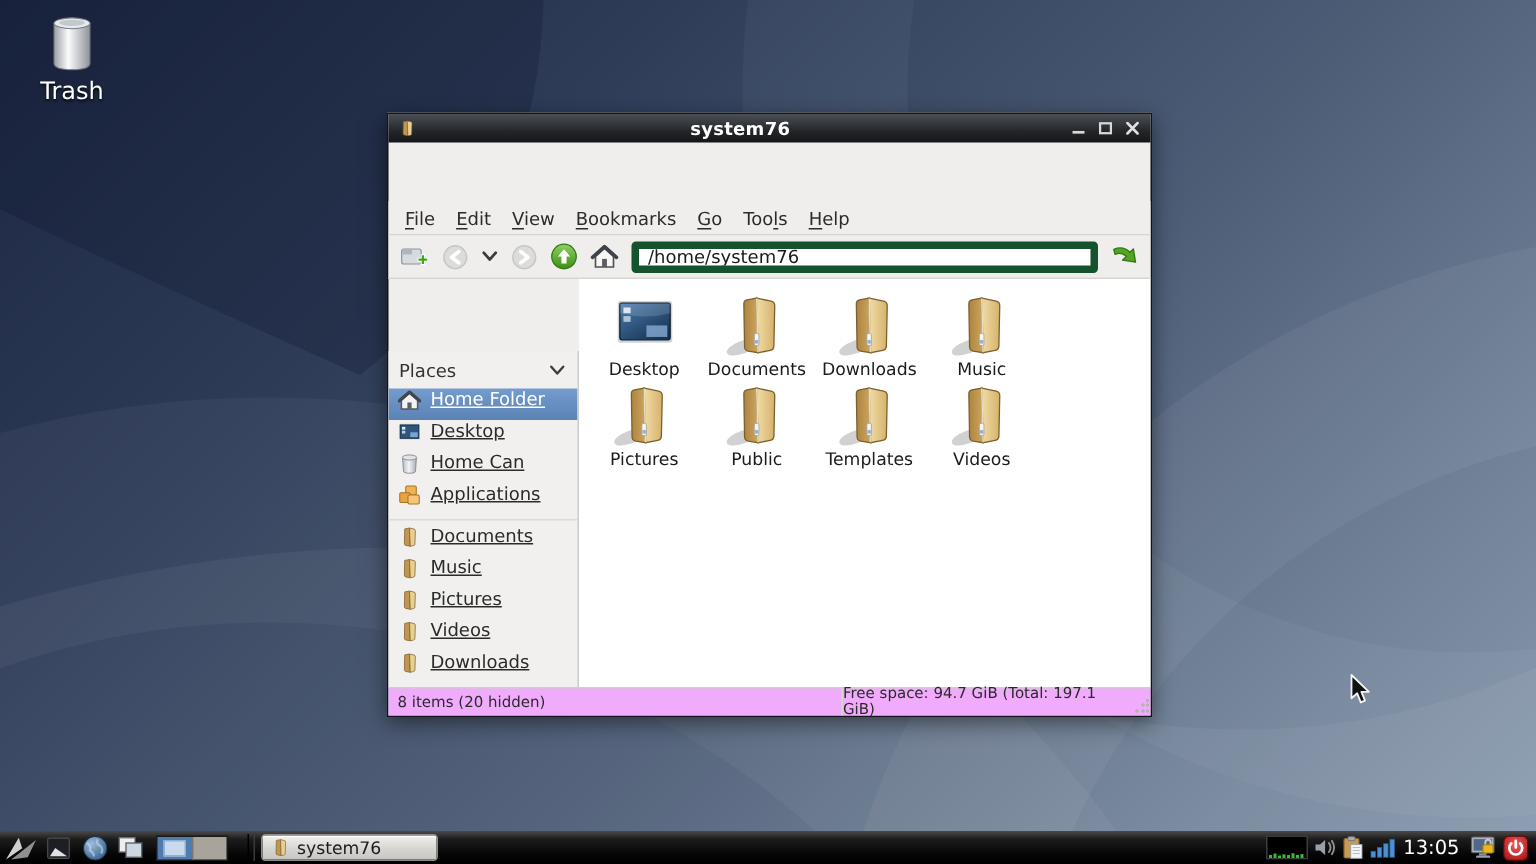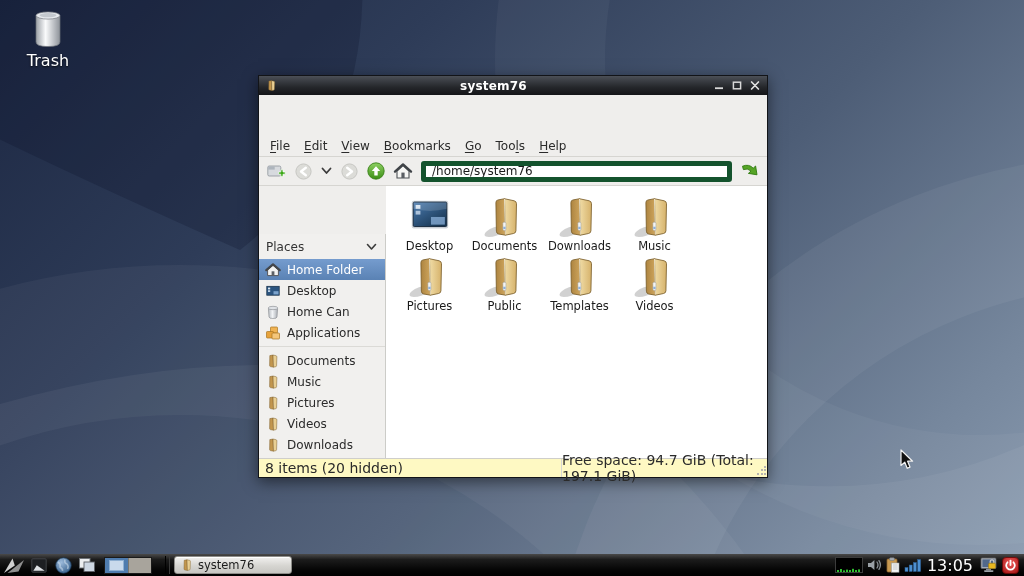--- a/index.html
+++ b/index.html
@@ -27,51 +27,51 @@
   .menu-item u { text-underline-offset:2px; }
 
   #toolbar { height:29px; background:#efeeec; border-bottom:1px solid #d6d5d1; display:flex; align-items:center; padding:0 5px; gap:3px; }
   .tb-btn { height:23px; min-width:24px; display:flex; align-items:center; justify-content:center; border-radius:3px; padding:0 2px; }
   .tb-btn.narrow { min-width:16px; }
   #path-entry { flex:1; height:21px; border:5px solid #14532d; border-radius:3px; background:#fff; font:12px "DejaVu Sans","Liberation Sans",sans-serif; padding:0 6px; color:#1a1a1a; margin:0 3px; outline:none; }
 
   #window-body { flex:1; display:flex; min-height:0; }
   #sidebar { width:127px; background:#f1f0ee; border-right:1px solid #ccccc8; padding-top:2px; overflow:hidden;margin-top:48px; }
   #places-header { display:flex; align-items:center; justify-content:space-between; padding:4px 8px 5px 7px; color:#333; }
-  .side-item { display:flex; align-items:center; gap:6px; height:21px; padding-left:6px; color:#2b2b2b; cursor:default; }
+  .side-item { display:flex; align-items:flex-start; gap:6px; height:21px; padding-left:6px; color:#2b2b2b; cursor:default;text-decoration:underline; }
   .side-item.selected { background:linear-gradient(#759cce,#5a82b4); color:#fff; }
   .side-icon { width:16px; height:16px; flex:0 0 16px; }
   .side-sep { height:1px; background:#dbdad6; margin:3px 0; }
 
   #file-view { flex:1; background:#fff; padding:7px 2px 0 6px; display:flex; flex-wrap:wrap; align-content:flex-start; overflow:hidden; }
   .file-item { width:75px; height:60px; display:flex; flex-direction:column; align-items:center; margin-bottom:0; cursor:default; }
   .file-item .ficon { height:46px; display:flex; align-items:flex-end; justify-content:center; }
   .file-item .flabel { font-size:11.5px; color:#1b1b1b; margin-top:0; }
 
-  #statusbar { height:19px; background:#fef9c3; border-top:1px solid #cfcecb; position:relative; display:flex; align-items:center; font-size:14px; color:#2b2b2b; }
+  #statusbar { height:19px; background:#f0abfc; border-top:1px solid #cfcecb; position:relative; display:flex; align-items:center; font-size:10px; color:#2b2b2b; }
   #status-left { padding-left:6px; }
   #status-right { position:absolute; left:302px; right:0; top:0; bottom:0; border-left:1px solid #d8d7d3; display:flex; align-items:center; justify-content:flex-end; padding-right:13px; }
   #resize-grip { position:absolute; right:1px; bottom:1px; width:10px; height:10px;
     background:radial-gradient(circle at 2px 8px,#b5b4b0 1px,transparent 1.2px),radial-gradient(circle at 6px 8px,#b5b4b0 1px,transparent 1.2px),radial-gradient(circle at 6px 4px,#b5b4b0 1px,transparent 1.2px),radial-gradient(circle at 9px 8px,#b5b4b0 1px,transparent 1.2px),radial-gradient(circle at 9px 4px,#b5b4b0 1px,transparent 1.2px),radial-gradient(circle at 9px 1px,#b5b4b0 1px,transparent 1.2px); }
 
   
   #taskbar { position:absolute; left:0; right:0; bottom:0; height:22px;
     background:linear-gradient(#4a4a4a 0%,#1c1c1c 25%,#060606 70%,#000 100%); display:flex; align-items:center; padding:0 3px; }
   .tb-launcher { width:24px; height:20px; display:flex; align-items:center; justify-content:center; }
   #workspace-switcher { display:flex; height:17px; margin:0 5px; border:1px solid #1a1a1a; }
   .ws { width:23px; height:100%; }
   .ws.active { background:#4f7cae; display:flex; align-items:center; justify-content:center; }
   .ws.active .ws-win { width:15px; height:11px; background:#c9daec; border:1px solid #8fb0d2; }
   .ws.inactive { background:#a8a49c; border-left:1px solid #7c786f; }
   #task-divider { width:5px; height:18px; margin:0 4px 0 8px; border-left:1px solid #000; border-right:1px solid #3a3a3a; }
   #task-button { width:118px; height:18px; background:linear-gradient(#f2f1ef,#d6d5d1 55%,#c7c6c2); border:1px solid #8e8d89; border-radius:3px;
     display:flex; align-items:center; gap:4px; padding:0 5px; color:#1c1c1c; font-size:11.5px; box-shadow:inset 0 1px 0 #fff; }
   #tray-spacer { flex:1; }
   .tray-item { display:flex; align-items:center; justify-content:center; margin:0 2px; }
-  #clock { color:#fff; font-size:16px; margin:0 5px 0 3px; }
+  #clock { color:#fff; font-size:13px; margin:0 5px 0 3px; }
 
   #mouse-cursor { position:absolute; left:899px; top:449px; pointer-events:none; }
 </style>
 </head>
 <body>
 
 <svg id="wallpaper-swirls" width="1024" height="576" viewBox="0 0 1024 576">
   <path d="M-60,-60 L360,-60 Q380,140 240,250 Q60,170 -60,110 Z" fill="rgba(8,15,38,0.22)"></path>
   <circle cx="1130" cy="740" r="520" fill="none" stroke="rgba(255,255,255,0.05)" stroke-width="130"></circle>
   <circle cx="180" cy="960" r="620" fill="none" stroke="rgba(255,255,255,0.045)" stroke-width="150"></circle>

